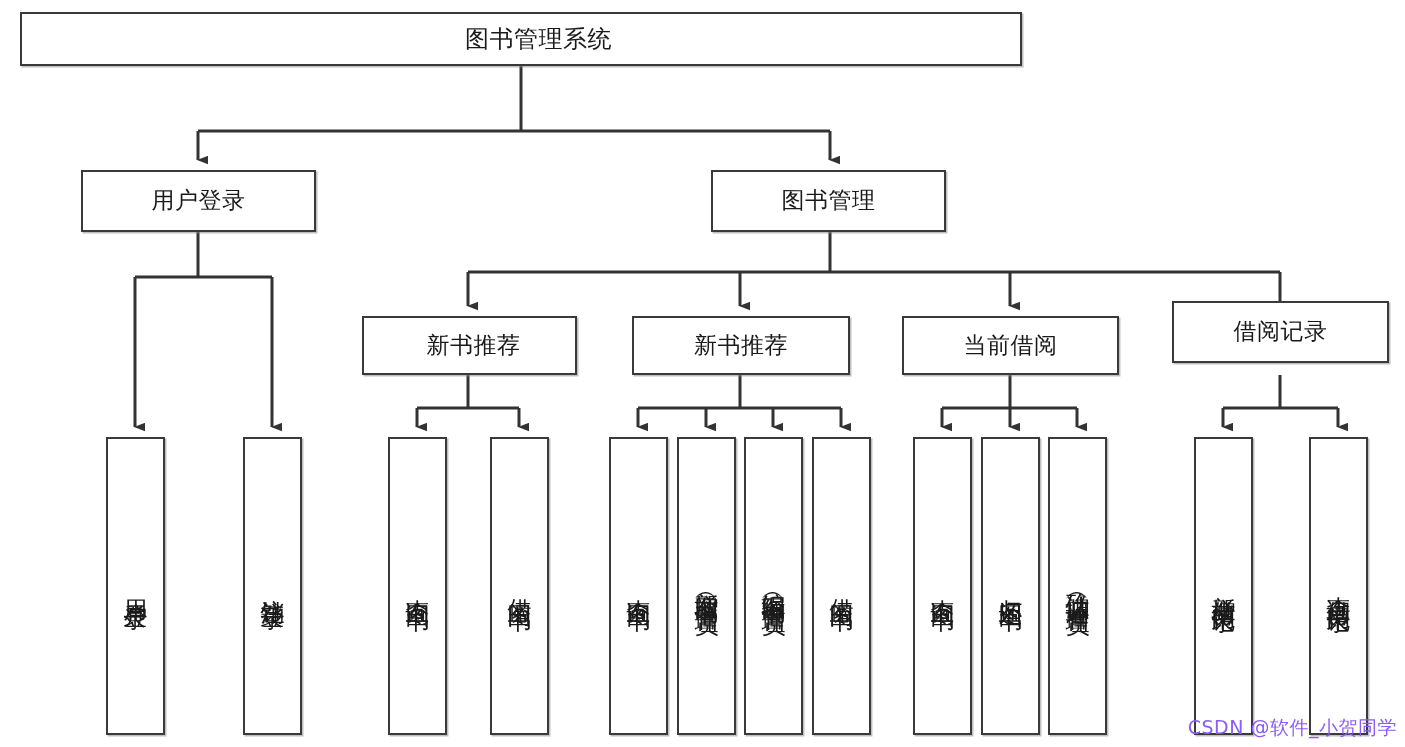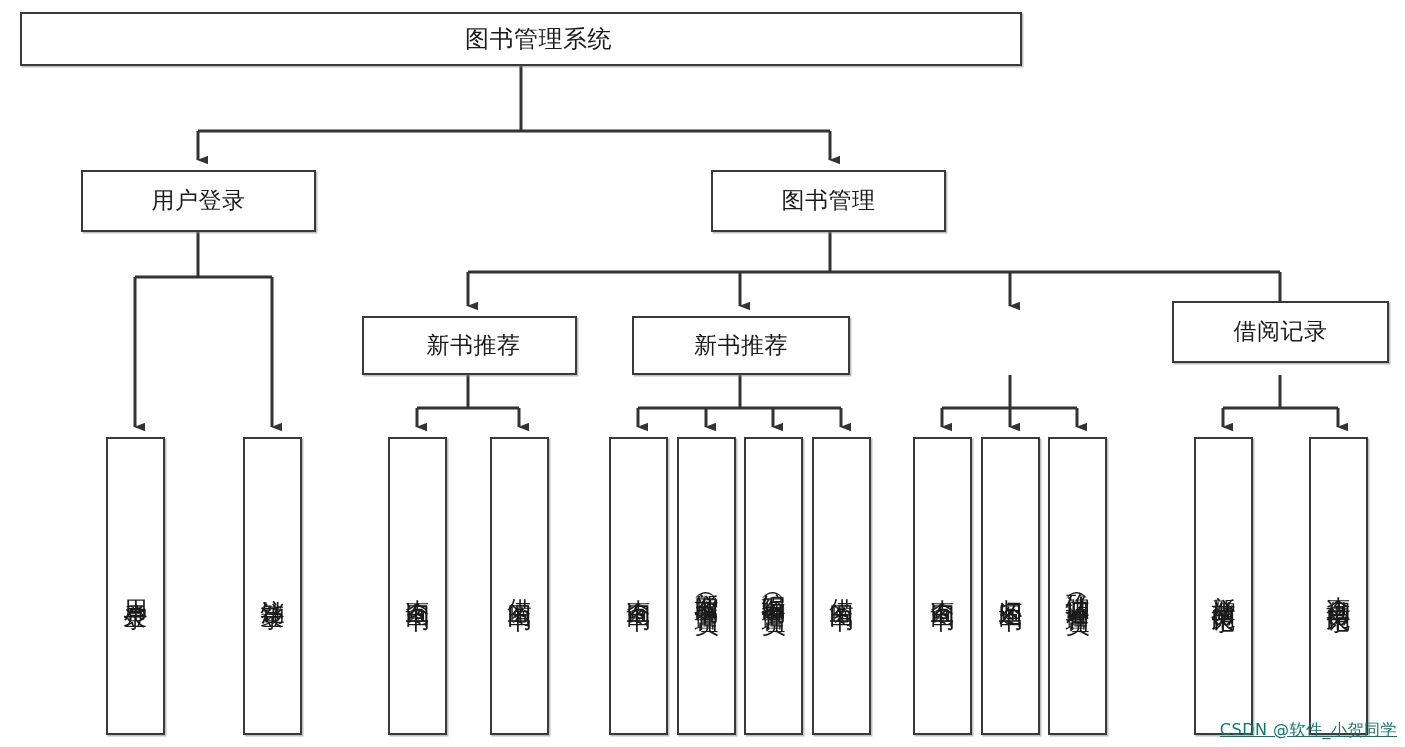--- a/index.html
+++ b/index.html
@@ -37,26 +37,25 @@
     writing-mode:vertical-rl;
     text-orientation:upright;
     font-size:24px;
     letter-spacing:3px;
     line-height:1;
   }
 
   .watermark{
     position:absolute;
     right:8px;bottom:6px;
-    font-size:16px;
-    color:#0f766e;
+    font-size:19px;
+    color:#8b5cf6;
     letter-spacing:.5px;
     white-space:nowrap;
     user-select:none;
-    text-decoration:underline;
   }
 </style>
 </head>
 <body>
 
 <div id="canvas">
 
   <svg id="wires" viewBox="0 0 1405 747" xmlns="http://www.w3.org/2000/svg">
     <defs>
       <marker id="arw" markerWidth="10" markerHeight="11" refX="4.2" refY="10" orient="auto" markerUnits="userSpaceOnUse">
@@ -120,20 +119,23 @@
   </div>
 
   <div class="node h-node" style="left:362px;top:316px;width:215px;height:59px;padding-left:8px;">
     <span class="lbl">新书推荐</span>
   </div>
 
   <div class="node h-node" style="left:632px;top:316px;width:218px;height:59px;">
     <span class="lbl">新书推荐</span>
   </div>
 
+  <div class="node h-node" style="left:902px;top:316px;width:217px;height:59px;">
+    <span class="lbl">当前借阅</span>
+  </div>
 
   <div class="node h-node" style="left:1172px;top:301px;width:217px;height:62px;">
     <span class="lbl">借阅记录</span>
   </div>
 
   <div class="node v-node" style="left:106px;top:437px;width:59px;height:298px;">
     <span class="lbl">用户登录</span>
   </div>
 
   <div class="node v-node" style="left:243px;top:437px;width:59px;height:298px;">

